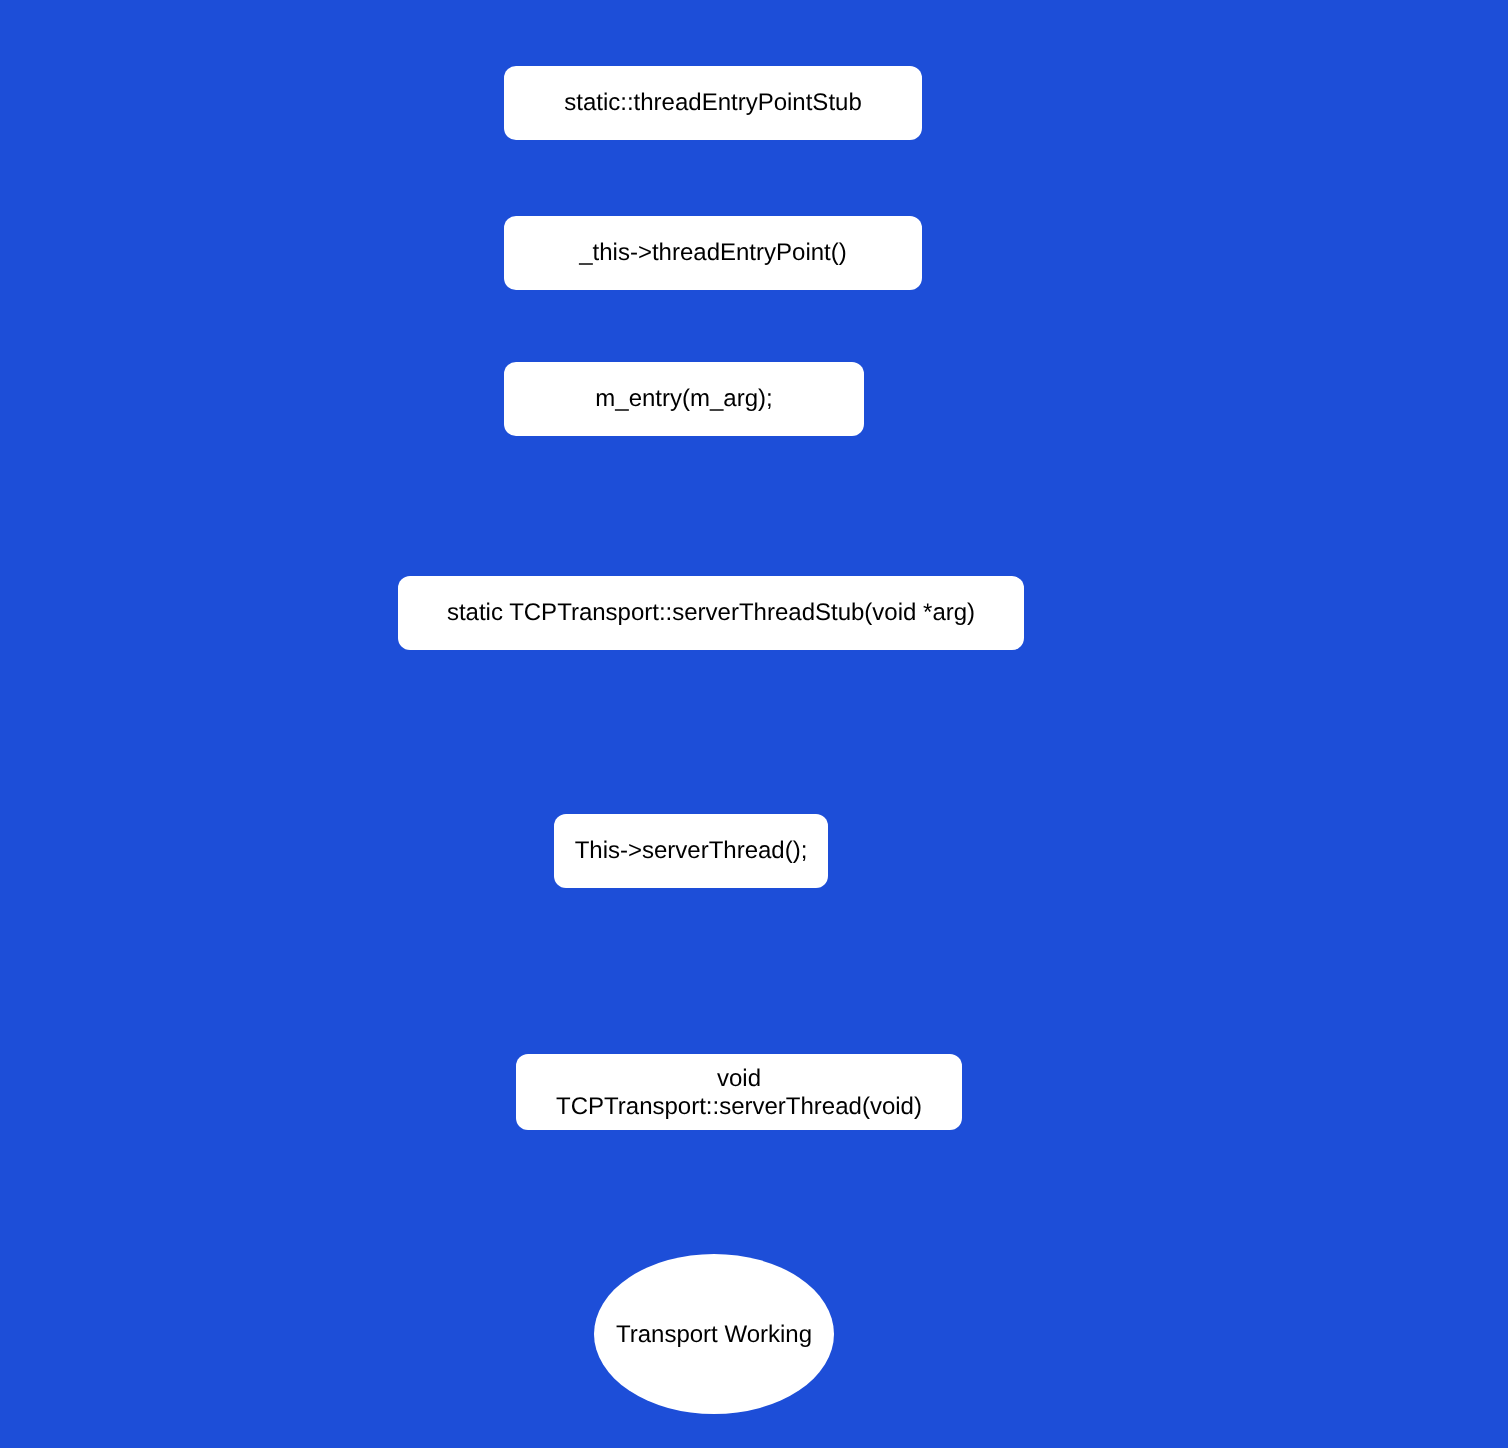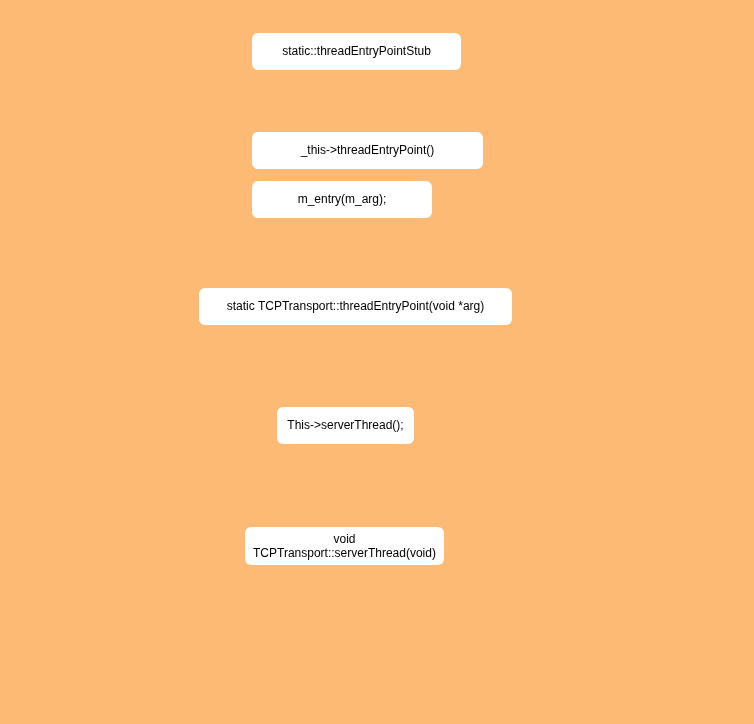--- a/index.html
+++ b/index.html
@@ -4,21 +4,21 @@
 <style>
   html, body {
     margin: 0;
     padding: 0;
     background: #000000;
   }
   .canvas {
     position: relative;
     width: 754px;
     height: 724px;
-    background: #fdba74;
+    background: #1d4ed8;
     overflow: hidden;
     font-family: "Liberation Sans", sans-serif;
     text-decoration: underline;
   }
   .node {
     position: absolute;
     background: #ffffff;
     color: #000000;
     display: flex;
     align-items: center;
@@ -30,37 +30,38 @@
     box-sizing: border-box;
   }
   .rect {
     border-radius: 6px;
   }
   .ellipse {
     border-radius: 50%;
   }
   
   .n0 { left: 252px; top: 33px;  width: 209px; height: 37px; }
-  .n1 { left: 252px; top: 108px; width: 231px; height: 37px; margin-top: 24px; }
+  .n1 { left: 252px; top: 108px; width: 209px; height: 37px; }
   .n2 { left: 252px; top: 181px; width: 180px; height: 37px; }
   .n3 { left: 199px; top: 288px; width: 313px; height: 37px; }
   .n4 { left: 277px; top: 407px; width: 137px; height: 37px; }
-  .n5 { left: 245px; top: 527px; width: 199px; height: 38px; }
+  .n5 { left: 258px; top: 527px; width: 223px; height: 38px; }
   .n6 { left: 297px; top: 627px; width: 120px; height: 80px; }
 </style>
 </head>
 <body>
 
 <div class="canvas">
   <div class="node rect n0">static::threadEntryPointStub</div>
 
   <div class="node rect n1">_this-&gt;threadEntryPoint()</div>
 
   <div class="node rect n2">m_entry(m_arg);</div>
 
-  <div class="node rect n3">static TCPTransport::threadEntryPoint(void *arg)</div>
+  <div class="node rect n3">static TCPTransport::serverThreadStub(void *arg)</div>
 
   <div class="node rect n4">This-&gt;serverThread();</div>
 
   <div class="node rect n5">void
 TCPTransport::serverThread(void)</div>
 
+  <div class="node ellipse n6">Transport Working</div>
 </div>
 
 </body></html>

